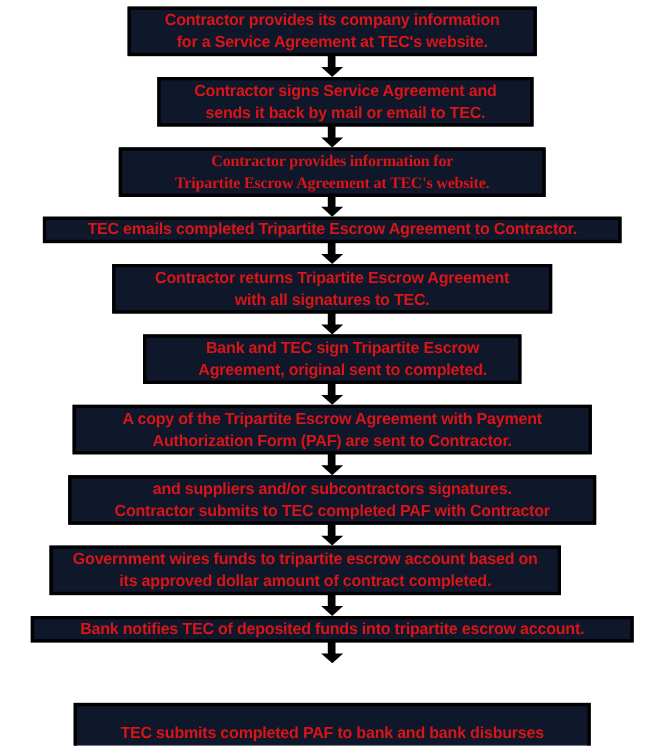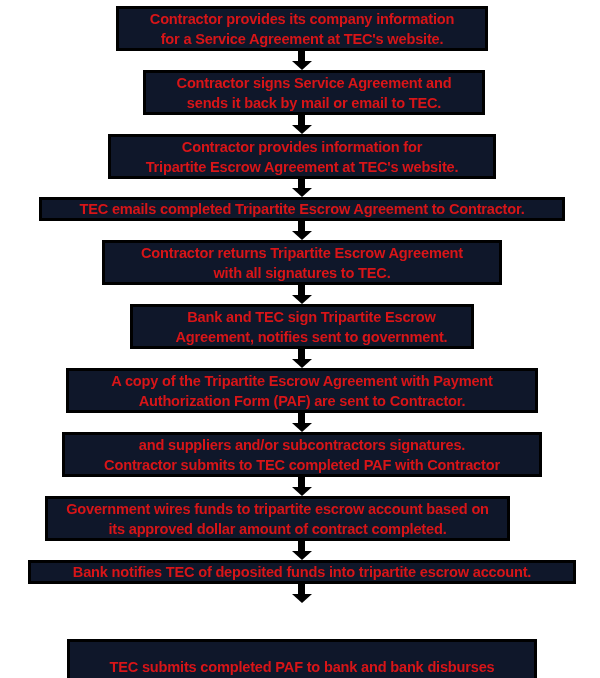--- a/index.html
+++ b/index.html
@@ -77,21 +77,21 @@
   <div class="box" style="left:131px; top:70px; width:342px; height:45px;margin-left:12px;">
     <span class="line">Contractor signs Service Agreement and</span>
     <span class="line">sends it back by mail or email to TEC.</span>
   </div>
 
   <div class="arrow" style="top:115px; height:19px;">
     <i class="shaft"></i>
       <i class="head"></i>
   </div>
 
-  <div class="box" style="left:108px; top:134px; width:388px; height:45px;">
+  <div class="box" style="left:108px; top:134px; width:388px; height:45px;font-family:Liberation Serif, serif;">
     <span class="line">Contractor provides information for</span>
     <span class="line">Tripartite Escrow Agreement at TEC's website.</span>
   </div>
 
   <div class="arrow" style="top:179px; height:18px;">
     <i class="shaft"></i>
       <i class="head"></i>
   </div>
 
   <div class="box" style="left:39px; top:197px; width:526px; height:24px;">
@@ -108,21 +108,21 @@
     <span class="line">with all signatures to TEC.</span>
   </div>
 
   <div class="arrow" style="top:285px; height:19px;">
     <i class="shaft"></i>
       <i class="head"></i>
   </div>
 
   <div class="box" style="left:130px; top:304px; width:344px; height:45px;padding-left:19px;">
     <span class="line">Bank and TEC sign Tripartite Escrow</span>
-    <span class="line">Agreement, notifies sent to government.</span>
+    <span class="line">Agreement, original sent to completed.</span>
   </div>
 
   <div class="arrow" style="top:349px; height:19px;">
     <i class="shaft"></i>
       <i class="head"></i>
   </div>
 
   <div class="box" style="left:66px; top:368px; width:472px; height:45px;">
     <span class="line">A copy of the Tripartite Escrow Agreement with Payment</span>
     <span class="line">Authorization Form (PAF) are sent to Contractor.</span>

